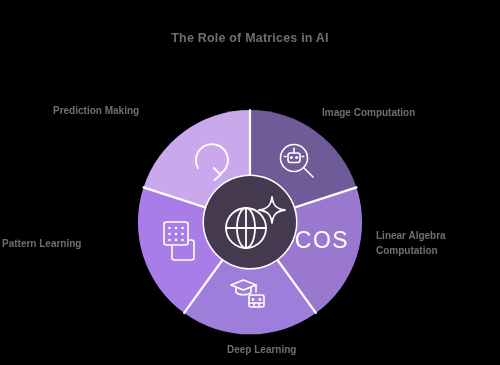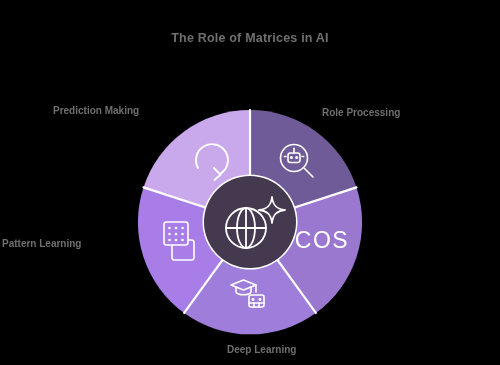--- a/index.html
+++ b/index.html
@@ -142,17 +142,19 @@
       <circle cx="182.5" cy="240" r="1.3" fill="#ffffff" stroke="none"></circle>
     </g>
 
     <g stroke="#ffffff" stroke-width="1.9" fill="none" stroke-linecap="round" stroke-linejoin="round">
       <path d="M198 168 A16 16 0 1 1 220 174"></path>
       <path d="M214 168 L220.6 174.8 L214.4 180"></path>
     </g>
   </svg>
 
   <div class="seg-label lbl-prediction">Prediction Making</div>
-  <div class="seg-label lbl-image">Role Processing</div>
+  <div class="seg-label lbl-image">Image Computation</div>
+  <div class="seg-label lbl-linear">Linear Algebra
+Computation</div>
   <div class="seg-label lbl-deep">Deep Learning</div>
   <div class="seg-label lbl-pattern">Pattern Learning</div>
 
 </div>
 
 </body></html>

